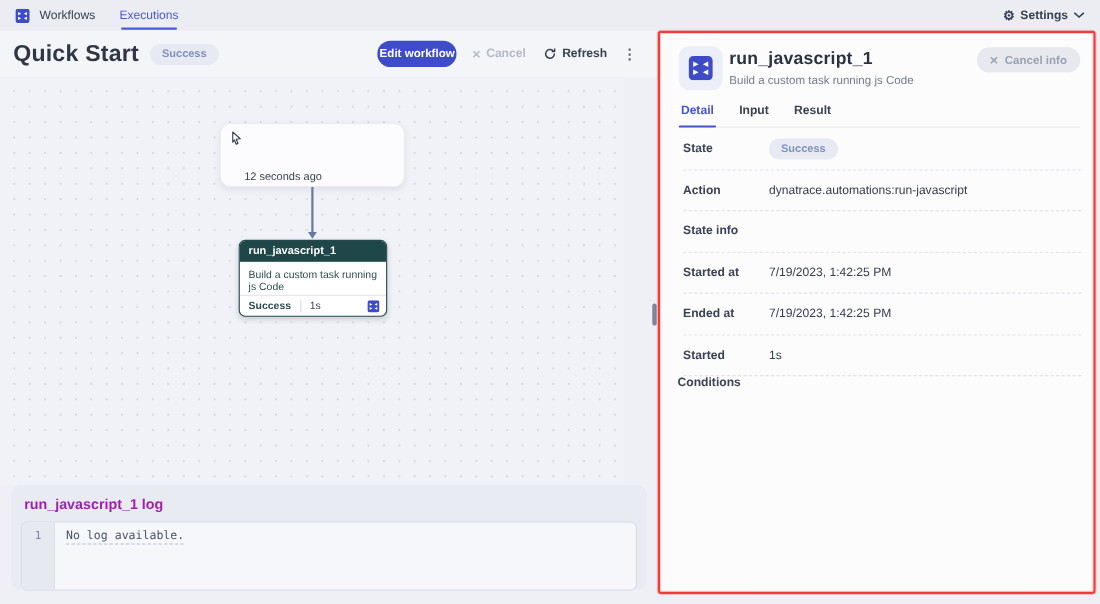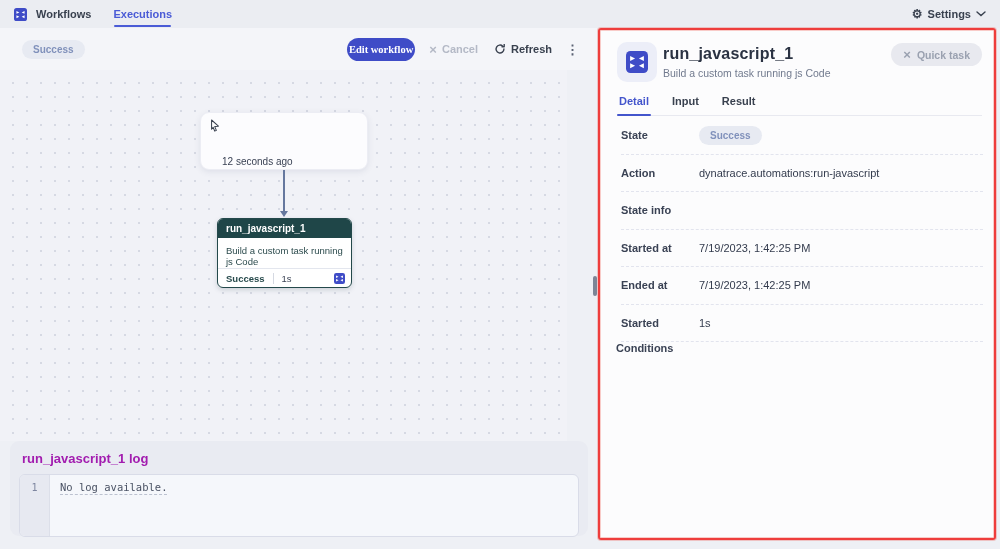--- a/index.html
+++ b/index.html
@@ -4,36 +4,36 @@
 <style>
   * { margin:0; padding:0; box-sizing:border-box; }
   html,body { width:1000px; height:549px; }
   body { font-family:"Liberation Sans", sans-serif; background:#eef0f5; overflow:hidden; }
   #app { position:relative; width:1000px; height:549px; background:#eef0f5; }
 
   
   .topnav { position:absolute; left:0; top:0; width:1000px; height:28px; background:#ebedf2;
             display:flex; align-items:center; padding:0 14px; }
   .nav-appicon { width:13px; height:13px; margin-right:9px; display:inline-flex; }
-  .nav-item { font-size:11px; font-weight:bold; color:#39414f; margin-right:22px; position:relative; cursor:pointer; }
+  .nav-item { font-size:11px; font-weight:normal; color:#39414f; margin-right:22px; position:relative; cursor:pointer; }
   .nav-item.active { color:#4a5bd6; }
   .nav-item.active::after { content:""; position:absolute; left:1px; right:1px; bottom:-7px; height:2px; background:#4a5bd6; border-radius:2px; }
   .nav-spacer { flex:1; }
   .settings { display:flex; align-items:center; gap:5px; font-size:11px; font-weight:bold; color:#39414f; cursor:pointer; }
   .gear { font-size:12px; line-height:1; color:#39414f; }
 
   
   .page-header { position:absolute; left:0; top:28px; width:597px; height:42px; background:#f4f5f9;
                  display:flex; align-items:center; padding:0 18px 0 12px; }
   .page-title { font-size:21px; font-weight:bold; color:#2f3747; letter-spacing:.2px; }
   .badge { background:#e7eaf2; color:#8091bb; font-size:10px; font-weight:bold;
            border-radius:10px; padding:4px 11px; margin-left:10px; }
   .hdr-spacer { flex:1; }
   .btn-primary { background:#3f4cc7; color:#fff; font-size:10.5px; font-weight:bold; border:none;
-                 border-radius:14px; padding:6px 2px; cursor:pointer; font-family:Liberation Serif, serif; }
+                 border-radius:14px; padding:6px 2px; cursor:pointer; font-family:Liberation Sans, sans-serif; }
   .btn-ghost { display:inline-flex; align-items:center; gap:5px; background:none; border:none;
                font-size:11px; font-weight:bold; font-family:inherit; cursor:pointer; }
   .btn-ghost.disabled { color:#b4b9c6; cursor:default; }
   .btn-ghost.dark { color:#39414f; }
   .xmark { font-size:13px; line-height:1; }
   .kebab { font-size:13px; font-weight:bold; color:#5a6273; margin-left:14px; cursor:pointer; letter-spacing:0; }
 
   
   .canvas { position:absolute; left:0; top:70px; width:567px; height:371px; background:#f1f2f7;
             background-image:radial-gradient(#d6d9e3 1px, transparent 1.2px);
@@ -125,20 +125,21 @@
     <span class="settings">
       <span class="gear">⚙</span>
       <span>Settings</span>
       <svg viewBox="0 0 10 6" width="10" height="6">
           <path d="M1 1l4 3.5L9 1" fill="none" stroke="#39414f" stroke-width="1.4" stroke-linecap="round"></path>
         </svg>
     </span>
   </div>
 
   <div class="page-header">
+    <span class="page-title">Quick Start</span>
     <span class="badge">Success</span>
     <span class="hdr-spacer"></span>
     <button class="btn-primary">Edit workflow</button>
     <button class="btn-ghost disabled" style="margin-left:14px;">
       <span class="xmark">×</span>
       <span>Cancel</span>
     </button>
     <button class="btn-ghost dark" style="margin-left:16px;">
       <svg viewBox="0 0 14 14" width="12" height="12">
           <path d="M11.6 7a4.6 4.6 0 1 1-1.4-3.3" fill="none" stroke="#39414f" stroke-width="1.6" stroke-linecap="round"></path>
@@ -196,21 +197,21 @@
             </svg>
         </span>
       </span>
       <div class="dp-titles">
         <div class="dp-title">run_javascript_1</div>
         <div class="dp-subtitle">Build a custom task running js Code</div>
       </div>
       <span class="dp-hspacer"></span>
       <button class="btn-disabled-pill">
         <span class="xmark">×</span>
-        <span>Quick task</span>
+        <span>Cancel info</span>
       </button>
     </div>
 
     <div class="dp-tabs">
       <span class="dp-tab active">Detail</span>
       <span class="dp-tab">Input</span>
       <span class="dp-tab">Result</span>
     </div>
 
     <div class="dp-fields">

